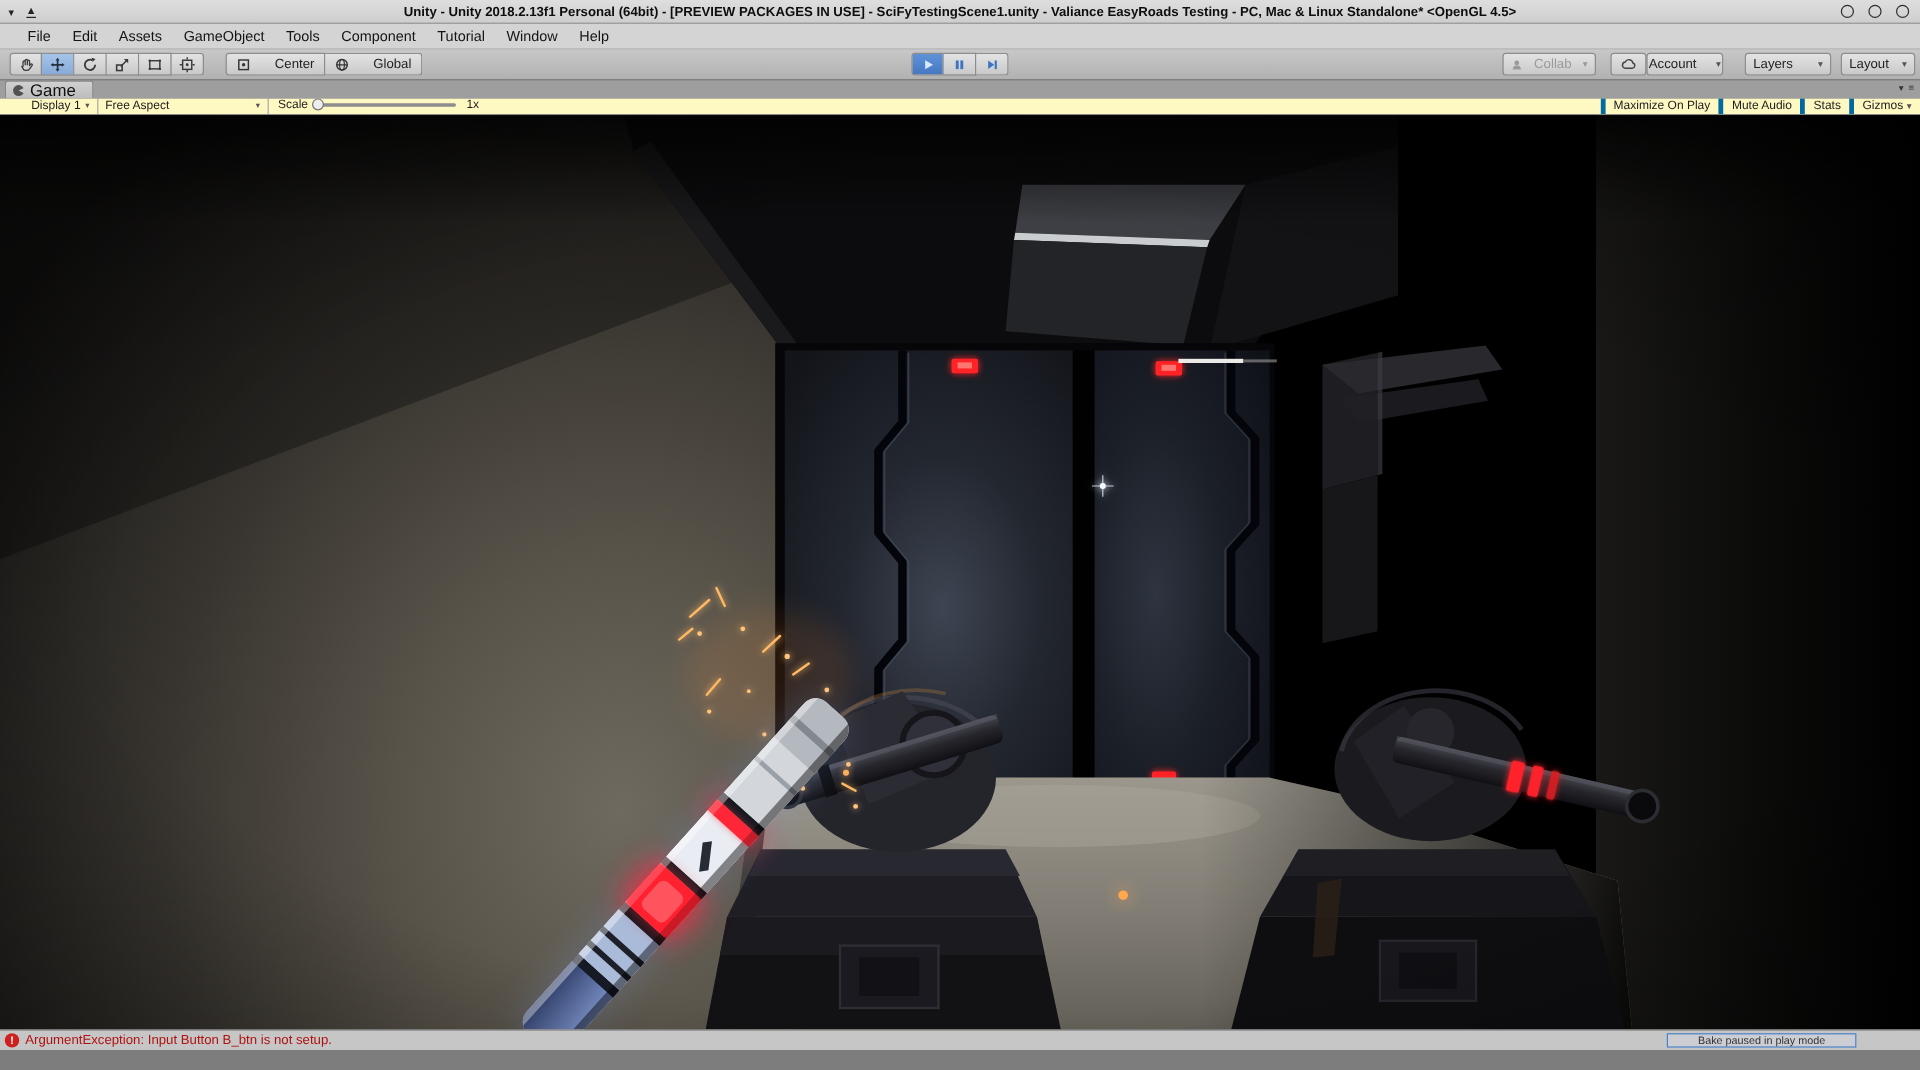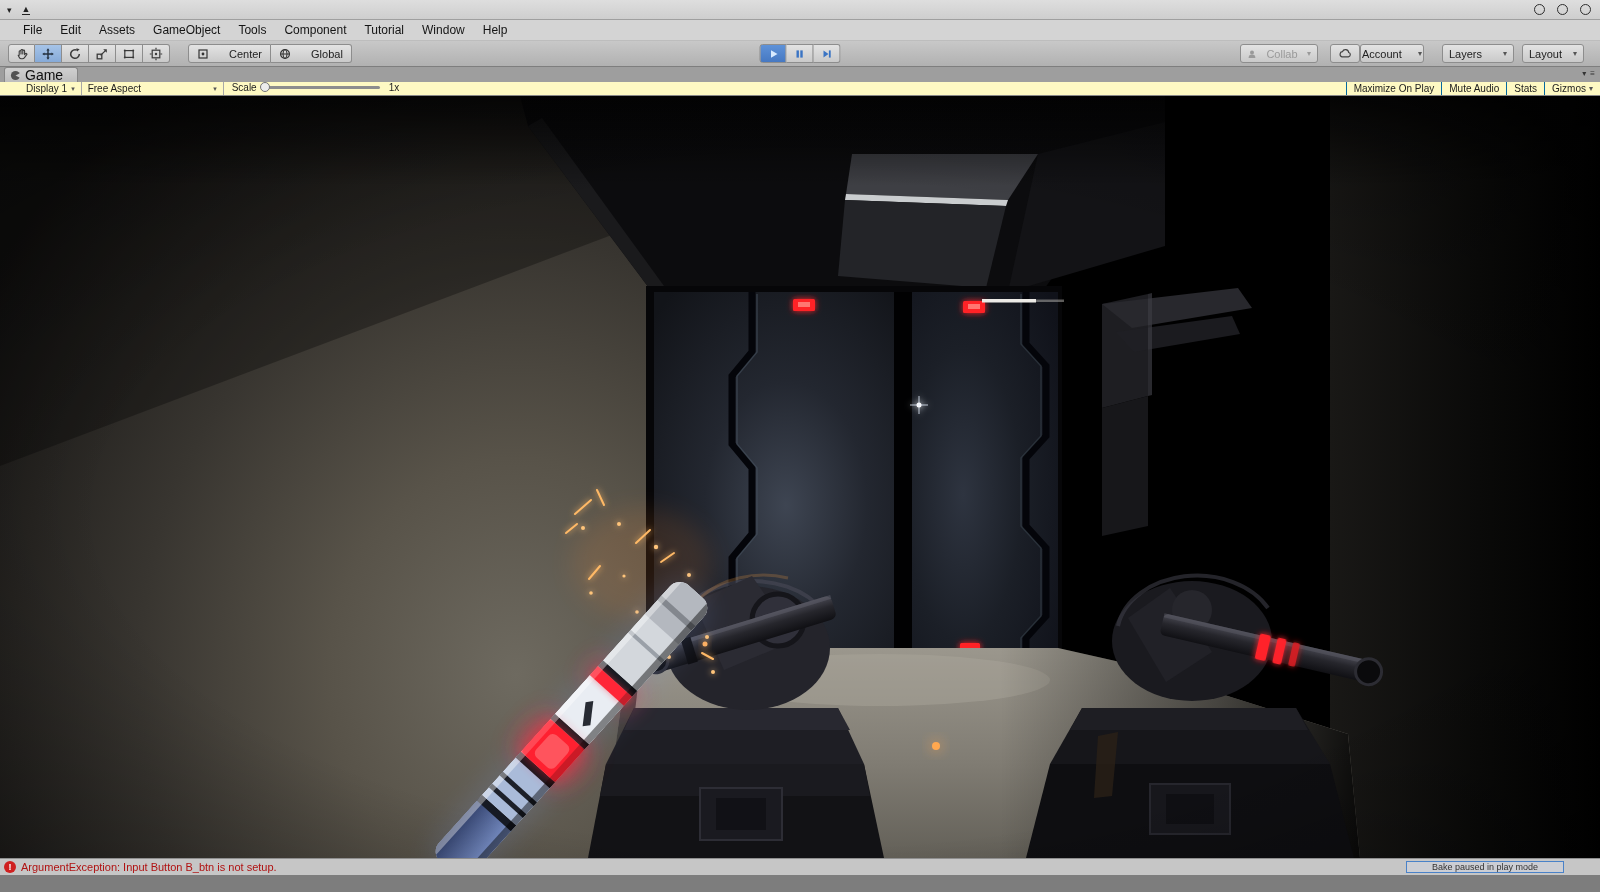--- a/index.html
+++ b/index.html
@@ -25,21 +25,21 @@
   .btn-group .btn:first-child{border-left-width:1px;border-radius:3px 0 0 3px}
   .btn-group .btn:last-child{border-radius:0 3px 3px 0}
   .tool-btn{width:27px}
   .tool-btn.active{background:linear-gradient(#a6c4e8,#86aad8)}
   .tools{margin-left:8px}
   .pivot-group{margin-left:18px}
   .pivot-btn{padding:0 8px;gap:20px}
   .play-group{position:absolute;left:50%;transform:translateX(-50%)}
   .play-btn{width:27px}
   .play-btn.active{background:linear-gradient(#5e92d8,#4678c2)}
-  .right-cluster{position:absolute;right:16px;display:flex;align-items:flex-start}
+  .right-cluster{position:absolute;right:4px;display:flex;align-items:flex-start}
   .collab-btn{width:78px;gap:4px;padding:0 6px;color:#9a9a9a;border-radius:3px;justify-content:space-between}
   .cloud-btn{width:30px;margin-left:12px;border-radius:3px}
   .account-btn{width:64px;padding:0 1px;border-radius:3px;justify-content:space-between}
   .layers-btn{width:72px;margin-left:18px;padding:0 6px;border-radius:3px;justify-content:space-between}
   .layout-btn{width:62px;margin-left:8px;padding:0 6px;border-radius:3px;justify-content:space-between}
   .dd{font-size:8px;color:#555;line-height:1}
   .collab-btn .dd{color:#9a9a9a}
 
   
   .tabstrip{height:15px;background:#9e9e9e;display:flex;align-items:flex-end;position:relative}
@@ -49,43 +49,44 @@
   
   .gamebar{height:14px;background:#fef9c3;border-bottom:1px solid #878787;display:flex;align-items:flex-start;font-size:10px;color:#1c1c1c;padding-left:20px}
   .gb-dd{display:flex;align-items:center;gap:4px;padding:0 6px;height:100%;border-right:1px solid #a8a8a8}
   .gb-dd .dd{font-size:7px}
   .aspect-dd{width:142px;justify-content:space-between}
   .scale-wrap{display:flex;align-items:center;margin-left:8px;gap:5px}
   .slider-track{width:118px;height:3px;background:#8d8d8d;border-radius:2px;position:relative}
   .slider-thumb{position:absolute;left:-2px;top:-4px;width:10px;height:10px;border-radius:50%;background:#ededed;border:1px solid #757575}
   .scale-val{margin-left:4px}
   .gb-right{margin-left:auto;display:flex;height:100%;align-items:center}
-  .gb-item{padding:0 7px;border-left:1px solid #0369a1;height:100%;display:flex;align-items:center;gap:3px}
+  .gb-item{padding:0 7px;border-left:4px solid #0369a1;height:100%;display:flex;align-items:center;gap:3px}
 
   
   .viewport{height:762px;position:relative;background:#000;overflow:hidden}
   .viewport svg{position:absolute;left:0;top:0;display:block}
 
   
   .statusbar{height:17px;background:#c6c6c6;border-top:1px solid #8f8f8f;display:flex;align-items:center;padding-left:4px;position:relative}
   .err-icon{width:12px;height:12px;border-radius:50%;background:#cf2020;color:#fff;font-size:9px;font-weight:bold;display:flex;align-items:center;justify-content:center;flex:0 0 auto}
   .err-text{color:#b01212;font-size:11px;margin-left:5px;white-space:nowrap}
-  .bake-box{position:absolute;right:36px;top:2px;width:158px;height:12px;border:1px solid #4a82c8;background:#ccced4;display:flex;align-items:center;justify-content:center;font-size:9px;color:#333}
+  .bake-box{position:absolute;right:53px;top:2px;width:158px;height:12px;border:1px solid #4a82c8;background:#ccced4;display:flex;align-items:center;justify-content:center;font-size:9px;color:#333}
   .bottomstrip{height:17px;background:#7d7d7d}
 
   .icon-svg{display:block}
 </style>
 </head>
 <body>
 
 <div class="titlebar">
   <div class="win-icons-left">
     <span>▾</span>
     <span style="border-bottom:1px solid #222;line-height:1">▲</span>
   </div>
+  <div class="title">Unity - Unity 2018.2.13f1 Personal (64bit) - [PREVIEW PACKAGES IN USE] - SciFyTestingScene1.unity - Valiance EasyRoads Testing - PC, Mac &amp; Linux Standalone* &lt;OpenGL 4.5&gt;</div>
   <div class="win-circles">
     <div class="win-circle"></div>
     <div class="win-circle"></div>
     <div class="win-circle"></div>
   </div>
 </div>
 
 <div class="menubar">
   <div class="menu-item">File</div>
   <div class="menu-item">Edit</div>

